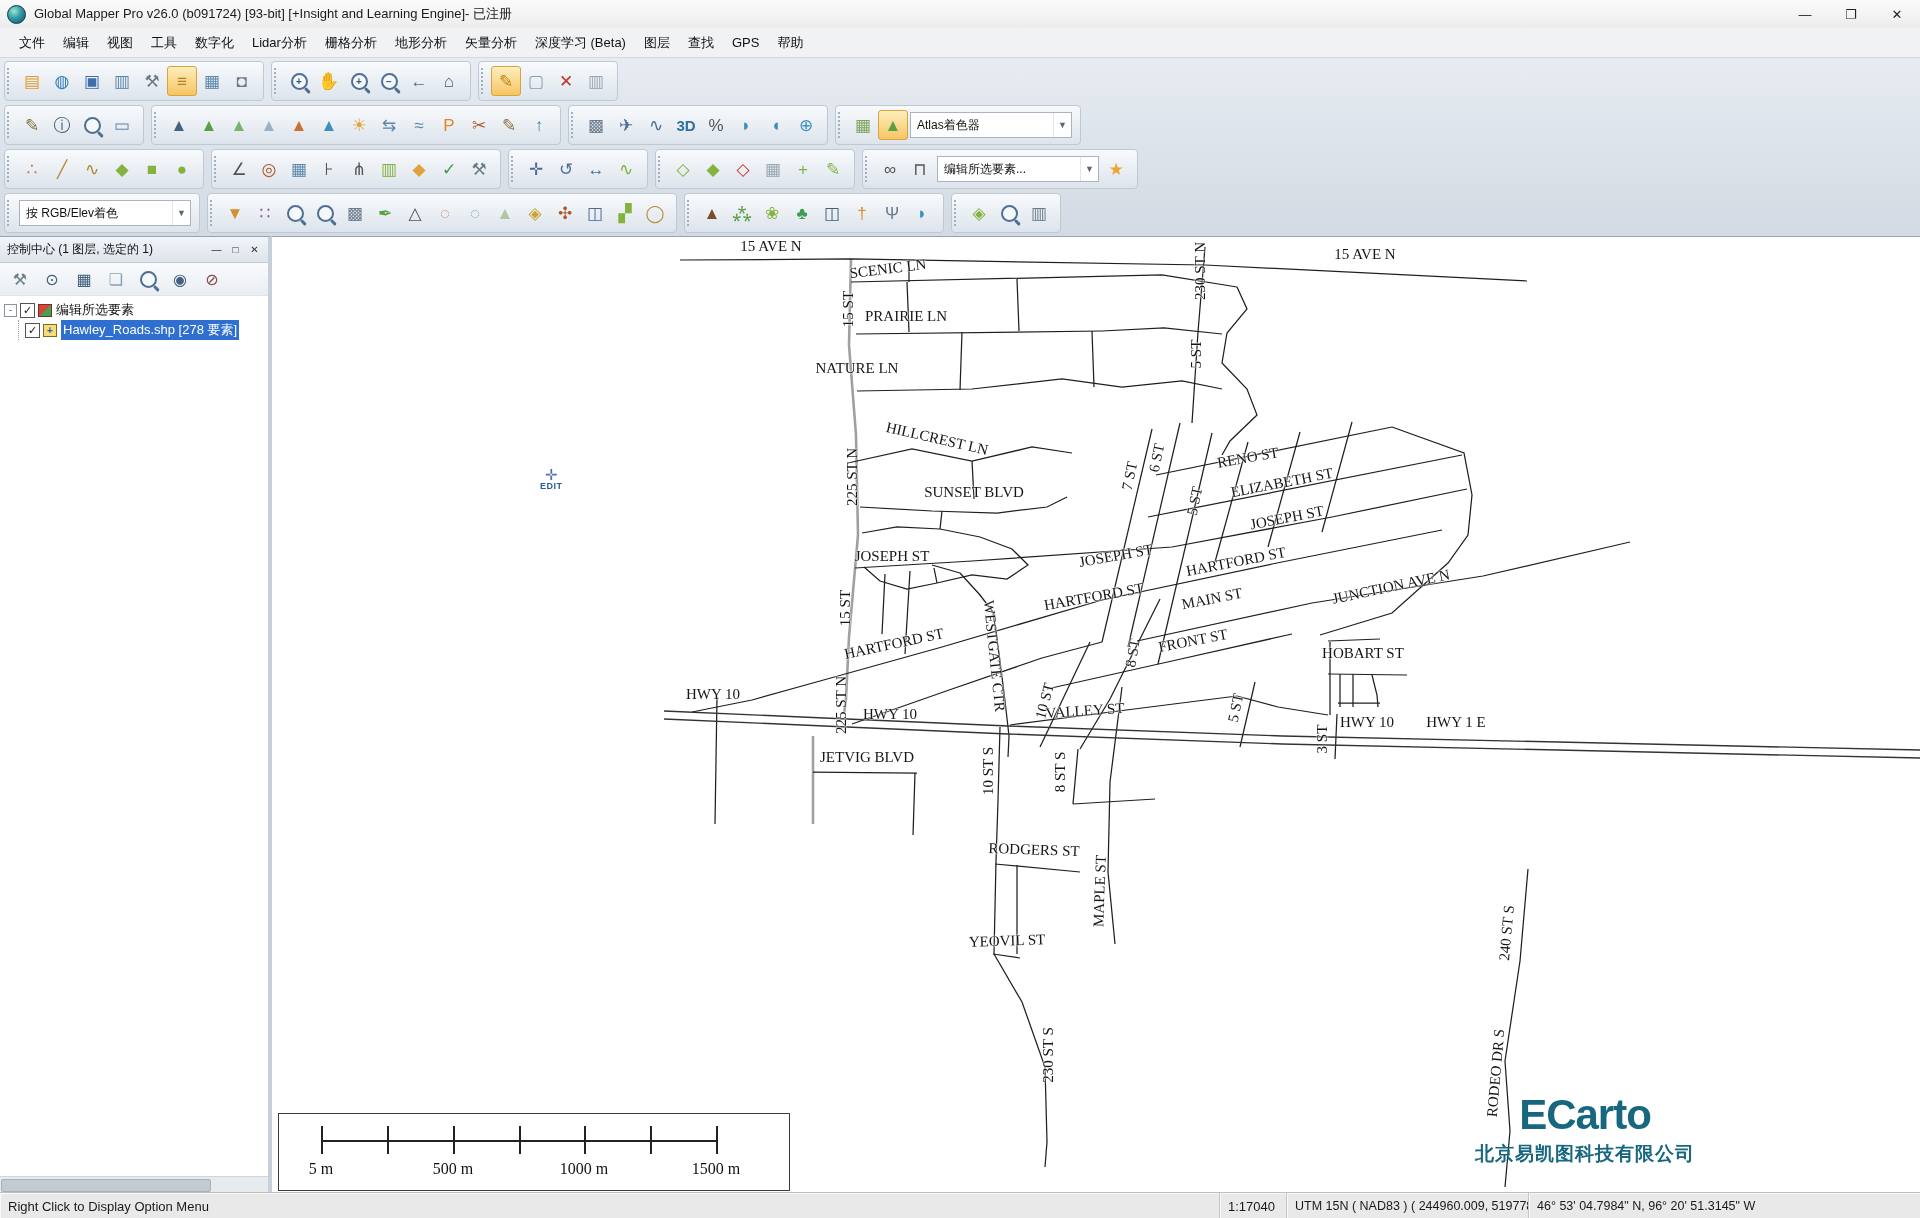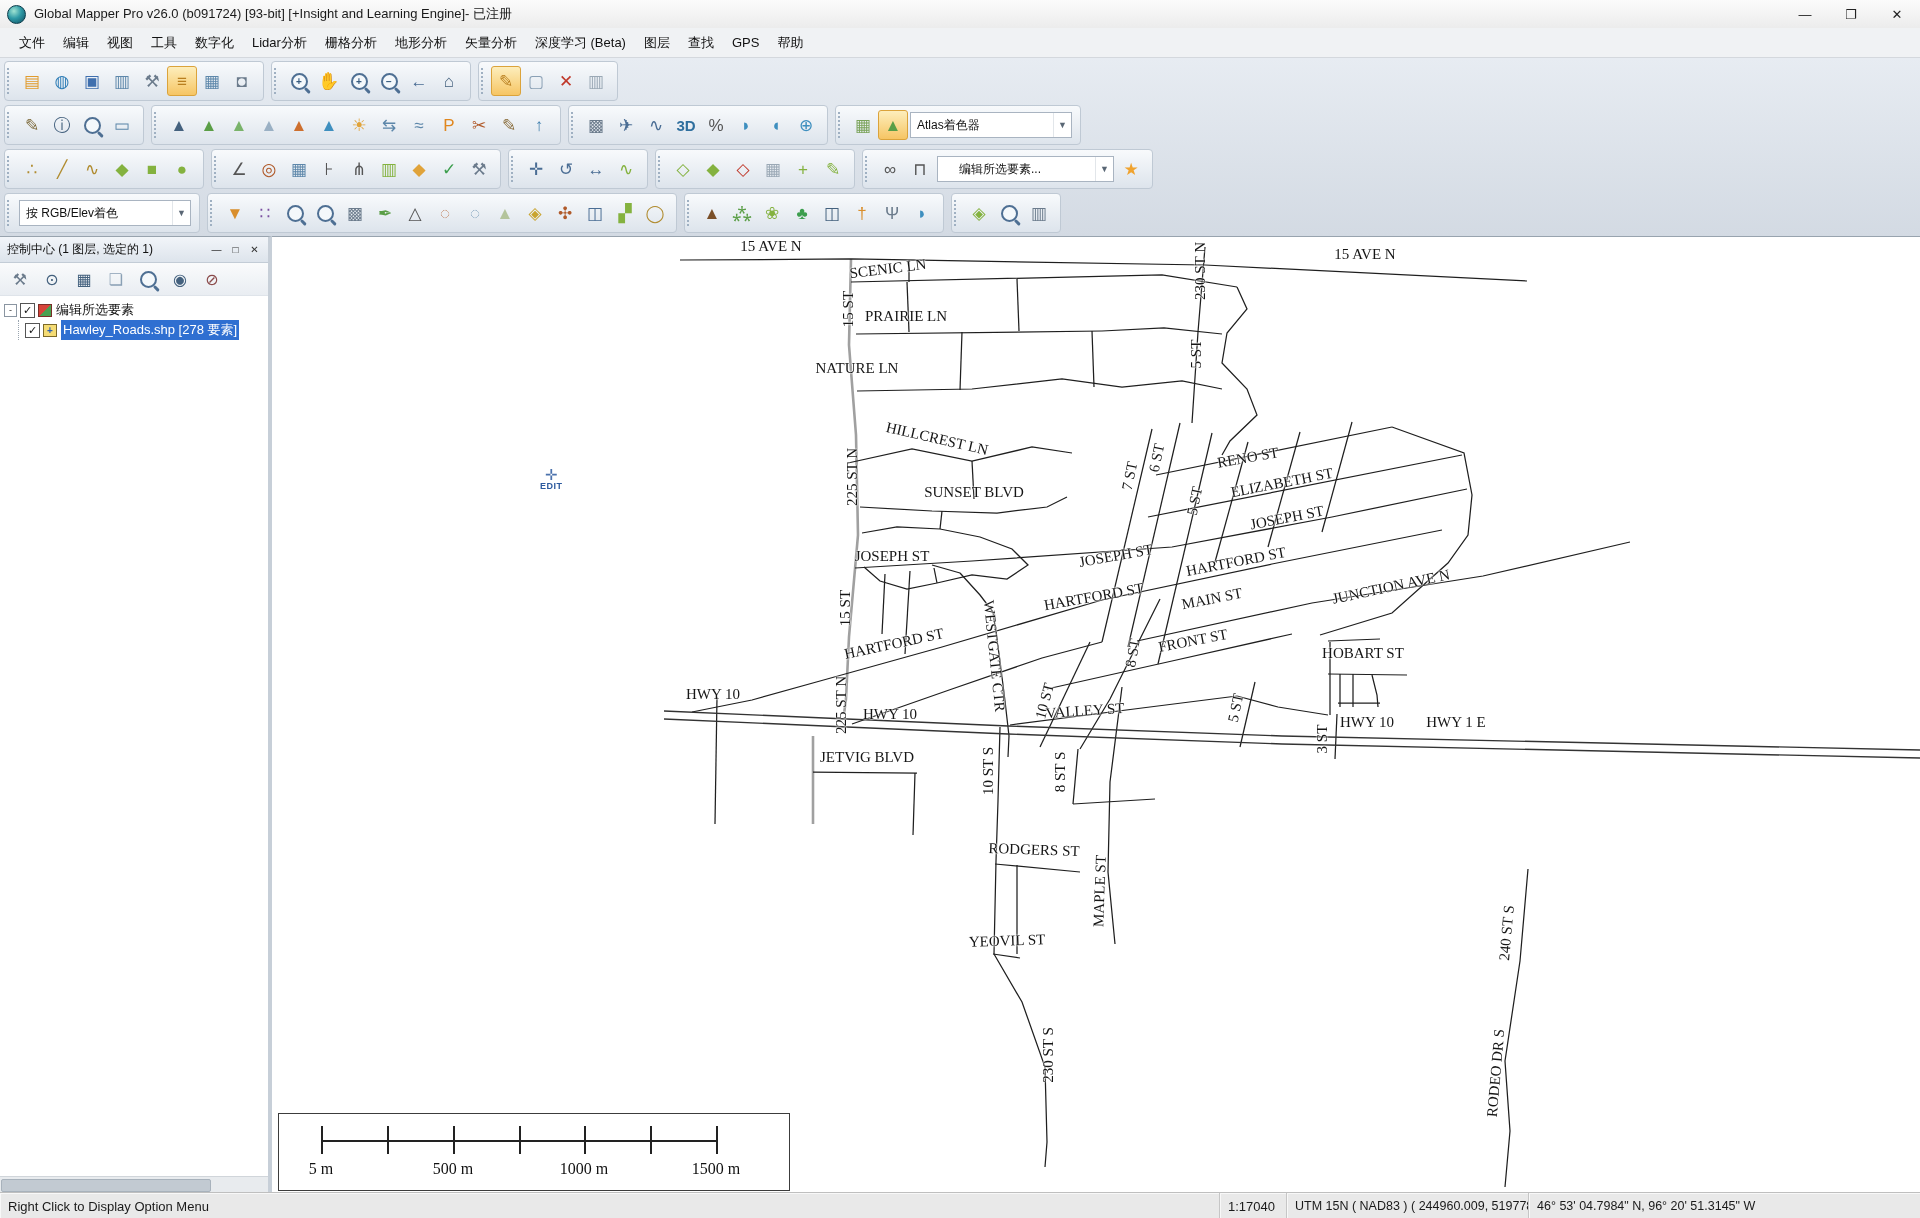--- a/index.html
+++ b/index.html
@@ -373,21 +373,21 @@
           </span>
         </div>
         <div class="tbg">
           <span class="grip"></span>
           <span class="tbico">
             <span class="gl" style="color: rgb(85, 85, 85);">∞</span>
           </span>
           <span class="tbico">
             <span class="gl" style="color: rgb(85, 85, 85);">⊓</span>
           </span>
-          <div class="tbdd" style="width: 160px; padding-left: 15px;">
+          <div class="tbdd" style="width: 160px;">
             <span class="ddtext">编辑所选要素...</span>
             <span class="ddarrow">▼</span>
           </div>
           <span class="tbico">
             <span class="gl" style="color: rgb(240, 163, 47);">★</span>
           </span>
         </div>
       </div>
       <div class="tbrow">
         <div class="tbg">
@@ -630,20 +630,24 @@
         <div class="sb-tick" style="left: 240px; top: 12px; height: 28px;"></div>
         <div class="sb-tick" style="left: 305px; top: 12px; height: 28px;"></div>
         <div class="sb-tick" style="left: 371px; top: 12px; height: 28px;"></div>
         <div class="sb-tick" style="left: 437px; top: 12px; height: 28px;"></div>
         <span class="sb-num" style="left: 42px; top: 46px;">5 m</span>
         <span class="sb-num" style="left: 174px; top: 46px;">500 m</span>
         <span class="sb-num" style="left: 305px; top: 46px;">1000 m</span>
         <span class="sb-num" style="left: 437px; top: 46px;">1500 m</span>
       </div>
 
+    <div class="watermark" id="watermark" style="left: 1143px; top: 858px; width: 340px; color: rgb(23, 103, 126);">
+      <div class="wm-brand">ECarto</div>
+      <div class="wm-company">北京易凯图科技有限公司</div>
+    </div>
   <div class="street-label" style="left: 499px; top: 9px; transform: translate(-50%, -50%) rotate(0deg);">15 AVE N</div>
       <div class="street-label" style="left: 616px; top: 32px; transform: translate(-50%, -50%) rotate(-7deg);">SCENIC LN</div>
       <div class="street-label" style="left: 576px; top: 72px; transform: translate(-50%, -50%) rotate(-90deg);">15 ST</div>
       <div class="street-label" style="left: 634px; top: 79px; transform: translate(-50%, -50%) rotate(0deg);">PRAIRIE LN</div>
       <div class="street-label" style="left: 585px; top: 131px; transform: translate(-50%, -50%) rotate(0deg);">NATURE LN</div>
       <div class="street-label" style="left: 928px; top: 34px; transform: translate(-50%, -50%) rotate(-90deg);">230 ST N</div>
       <div class="street-label" style="left: 924px; top: 117px; transform: translate(-50%, -50%) rotate(-90deg);">5 ST</div>
       <div class="street-label" style="left: 1093px; top: 17px; transform: translate(-50%, -50%) rotate(0deg);">15 AVE N</div>
       <div class="street-label" style="left: 665px; top: 202px; transform: translate(-50%, -50%) rotate(13deg);">HILLCREST LN</div>
       <div class="street-label" style="left: 580px; top: 240px; transform: translate(-50%, -50%) rotate(-90deg);">225 ST N</div>

